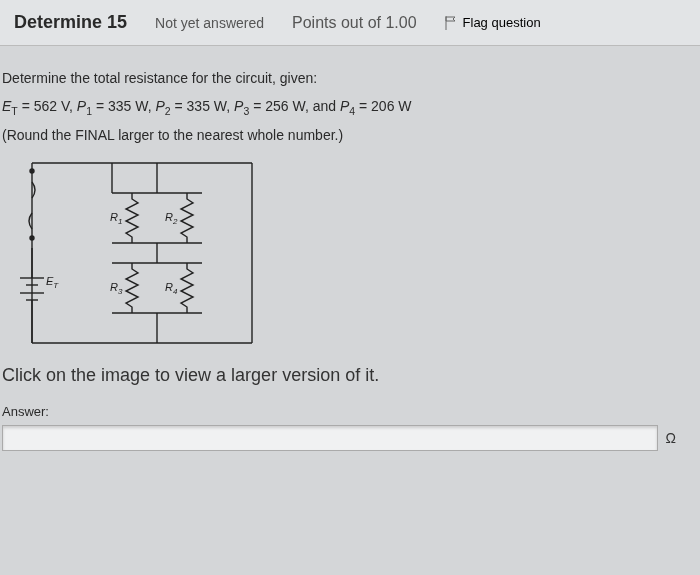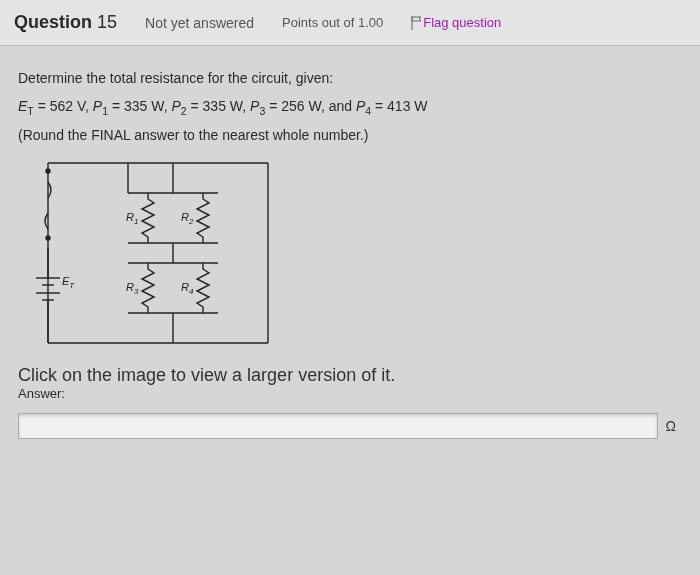--- a/index.html
+++ b/index.html
@@ -14,66 +14,67 @@
     .header {
       background: #e2e4e6;
       padding: 12px 14px;
       border-bottom: 1px solid #bbb;
       display: flex;
       align-items: center;
       gap: 28px;
       font-size: 14px;
     }
     .qnum { font-weight: bold; font-size: 18px; color: #2a2a2a; }
-    .qnum .num { font-weight: normal; }
+    .qnum .num { font-weight: bold; }
     .status { color: #555; font-size: 14px; }
-    .points { color: #555; font-size: 13px; }
-    .flag-link { display: inline-flex; align-items: center; color: #a21caf; font-size: 13px; cursor: pointer; }
+    .points { color: #555; font-size: 16px; }
+    .flag-link { display: inline-flex; align-items: center; gap: 6px; color: #000000; font-size: 13px; cursor: pointer; }
     .flag-link .flag-icon svg { width: 12px; height: 14px; display: block; }
     .content {
-      padding: 24px 18px 10px 18px;
+      padding: 24px 18px 10px 2px;
       color: #2a2a2a;
       font-size: 14px;
     }
     .prompt { margin-bottom: 12px; }
     .givens { margin-bottom: 10px; font-style: normal; }
     .givens i { font-style: italic; }
     sub { font-size: 0.75em; vertical-align: sub; }
     .round-note { margin-bottom: 10px; }
     .circuit-box {
       width: 280px;
       height: 200px;
       margin: 6px 0 12px 0;
       position: relative;
     }
     .image-note { font-size: 18px; color: #333; margin-top: 6px; }
     .answer-row {
+      margin-top: 18px;
       display: flex;
       flex-direction: column;
-      gap: 12px;
+      gap: 6px;
     }
     .answer-label { font-size: 13px; }
     .answer-line { display: flex; align-items: center; gap: 8px; }
     .answer-input {
       flex: 1;
       height: 26px;
       background: #f0f1f2;
       border: 1px solid #aaa;
       box-shadow: inset 0 2px 3px rgba(0,0,0,0.15);
       padding: 0 6px;
       font-size: 13px;
     }
     .unit { font-size: 14px; color: #333; padding-right: 6px; }
   </style>
 </head>
 <body>
 
 <div class="header">
   <span class="qnum">
-    <span>Question</span>
+    <span>Determine</span>
     <span class="num">15</span>
   </span>
   <span class="status">Not yet answered</span>
   <span class="points">Points out of 1.00</span>
   <span class="flag-link">
     <span class="flag-icon">
       <svg viewBox="0 0 12 14">
           <path d="M1 0 v14 M1 1 h9 l-2 2 l2 2 h-9 z" fill="none" stroke="#666" stroke-width="1"></path>
         </svg>
     </span>
@@ -87,24 +88,24 @@
   <p class="givens">
     <i>E</i><sub>T</sub>
     <span>= 562 V,</span>
     <i>P</i><sub>1</sub>
     <span>= 335 W,</span>
     <i>P</i><sub>2</sub>
     <span>= 335 W,</span>
     <i>P</i><sub>3</sub>
     <span>= 256 W, and</span>
     <i>P</i><sub>4</sub>
-    <span>= 413 W</span>
+    <span>= 206 W</span>
   </p>
 
-  <p class="round-note">(Round the FINAL answer to the nearest whole number.)</p>
+  <p class="round-note">(Round the FINAL larger to the nearest whole number.)</p>
 
   <div class="circuit-box">
     <svg viewBox="0 0 280 200" width="280" height="200">
       <g stroke="#222" stroke-width="1.4" fill="none">
 
         <path d="M30 10 V190"></path>
         <path d="M30 10 H250"></path>
         <path d="M30 190 H250"></path>
         <path d="M250 10 V190"></path>
 

